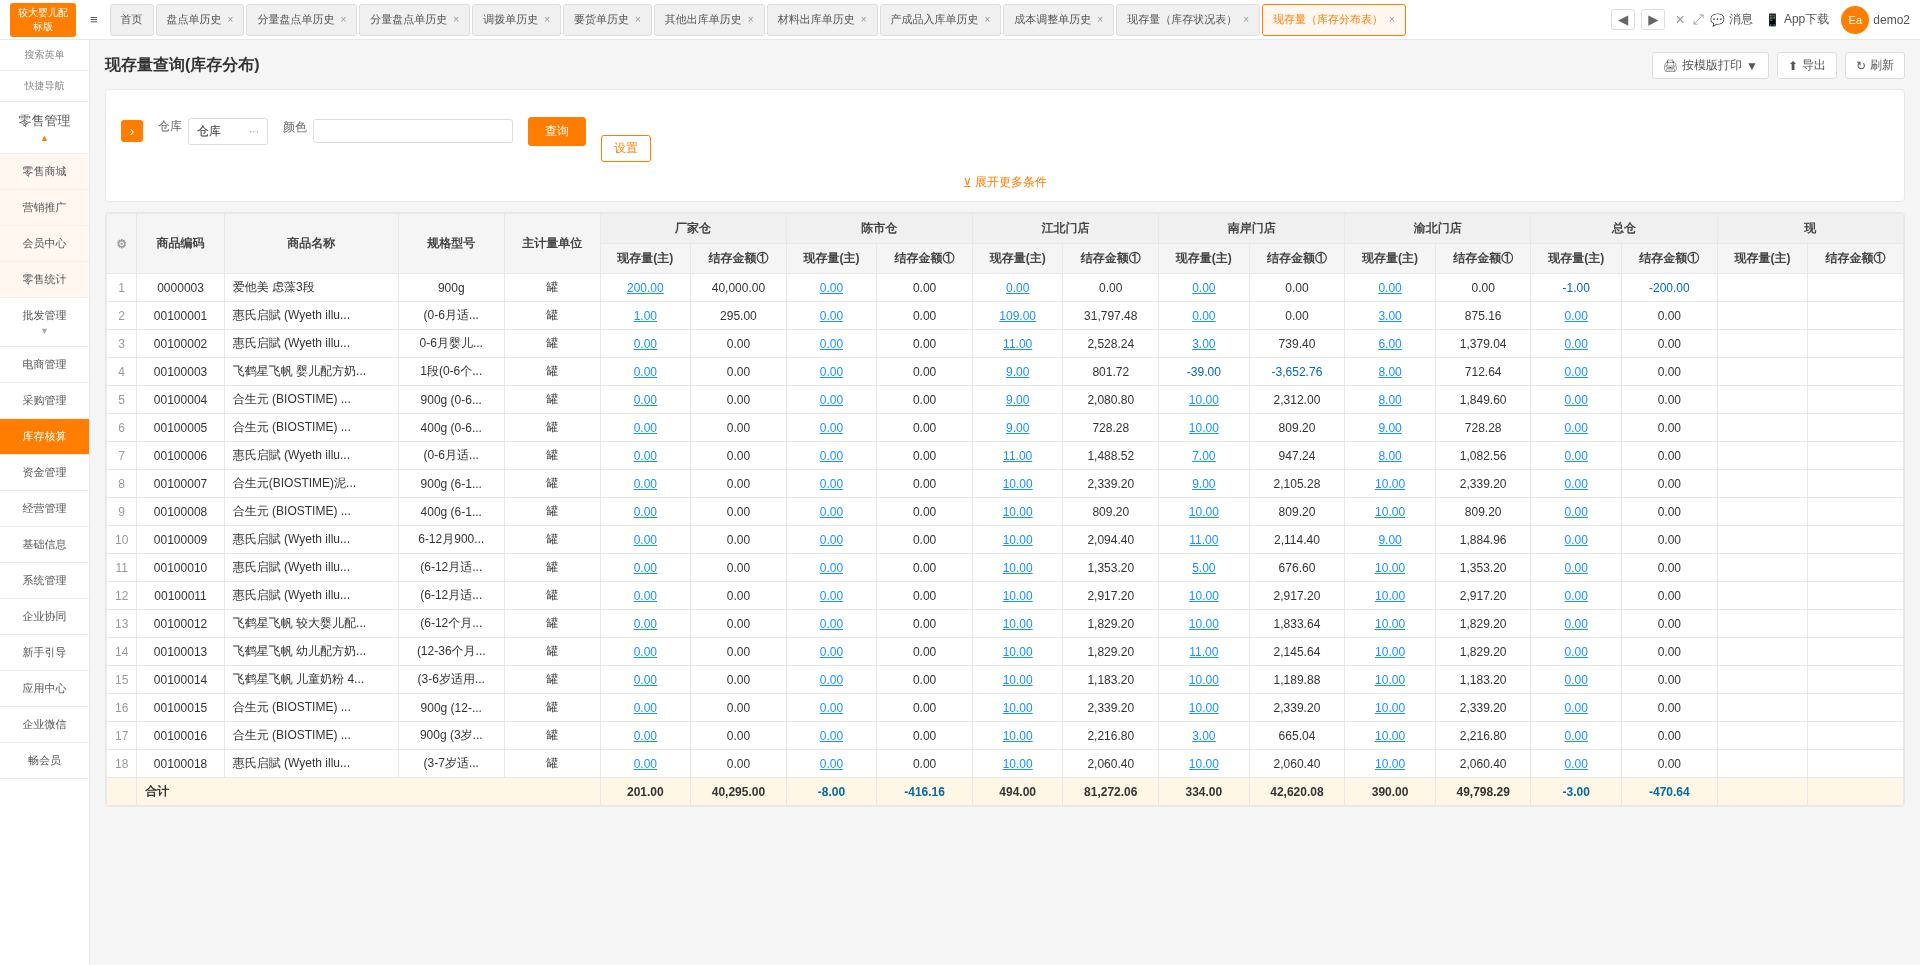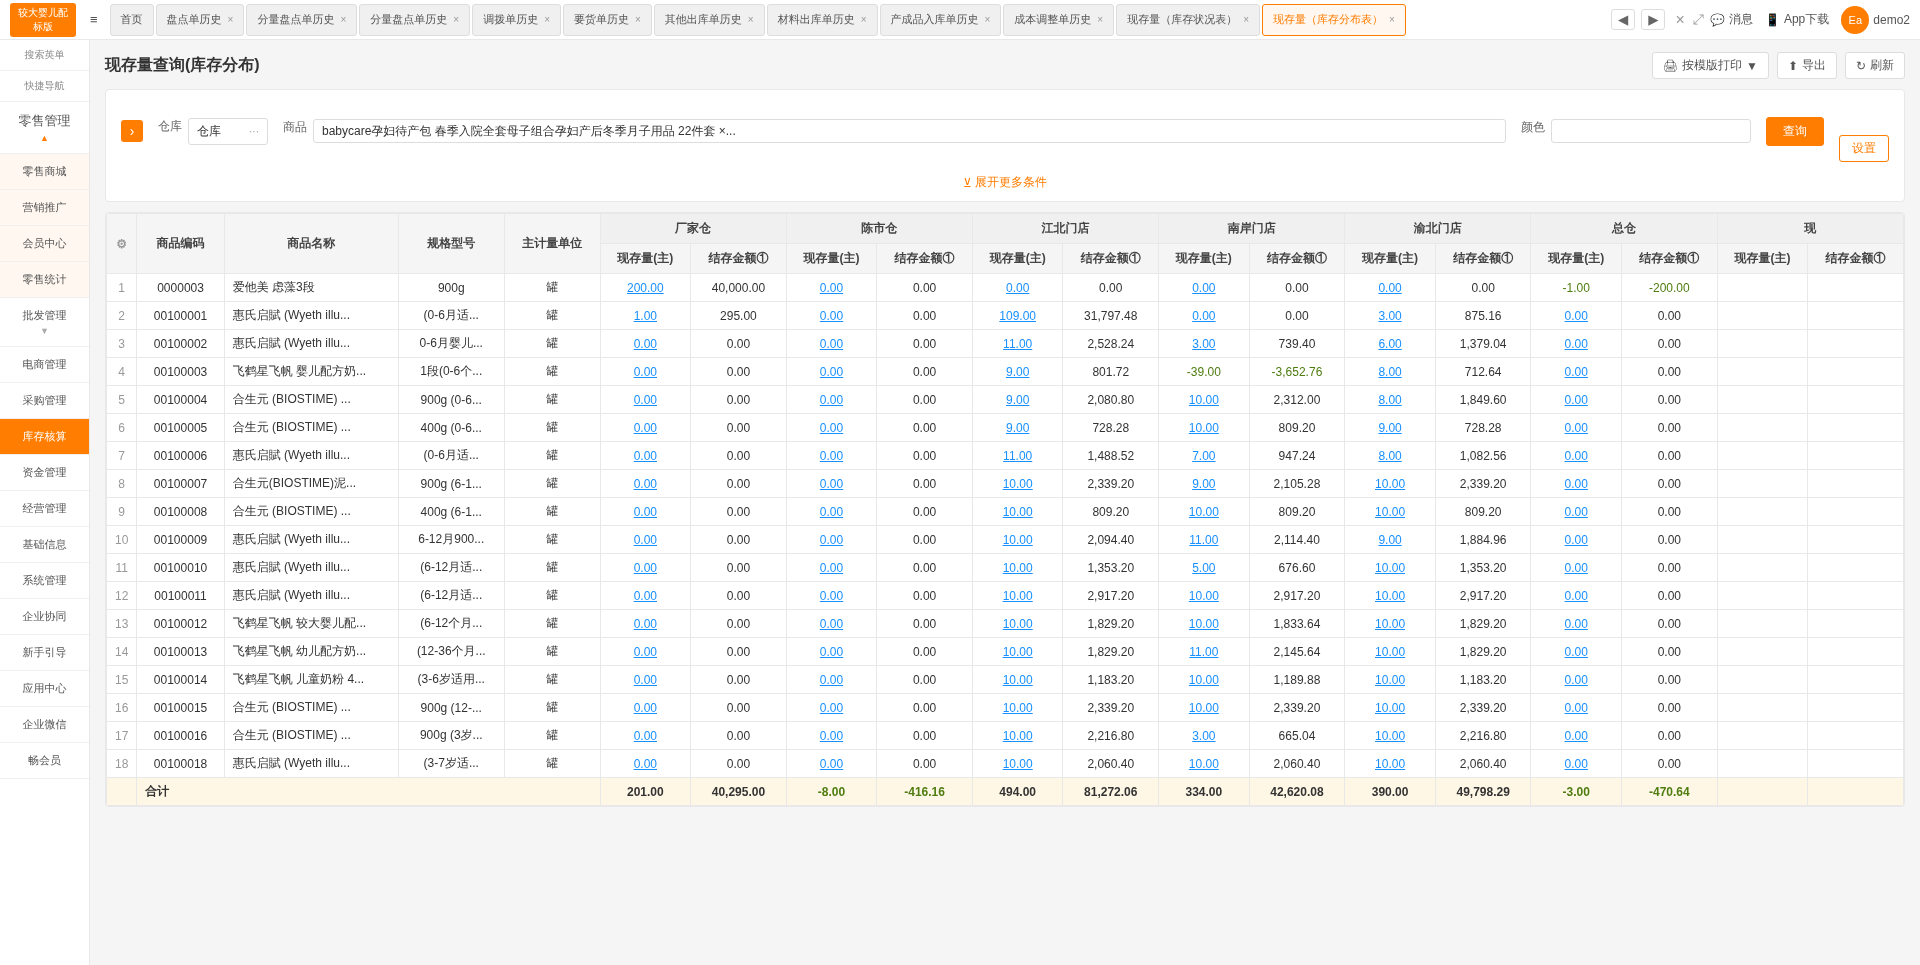--- a/index.html
+++ b/index.html
@@ -66,21 +66,21 @@
     th {
       background: #f5f5f5; border: 1px solid #e8e8e8; padding: 6px 8px;
       text-align: center; font-weight: 700; white-space: nowrap; color: #444;
     }
     td {
       border: 1px solid #e8e8e8; padding: 5px 8px;
       text-align: center; white-space: nowrap; color: #333;
     }
     .tr-summary td { background: #fff7e6; font-weight: bold; }
     .num-link { color: #1890ff; text-decoration: underline; cursor: pointer; }
-    .num-neg { color: #4d7c0f; }
+    .num-neg { color: #0369a1; }
     .num-pos { color: #333; }
     .col-index { color: #999; text-align: center; width: 30px; }
     th.group-header { background: #f0f0f0; }
 
     
     .th-gear { cursor: pointer; color: #999; }
 
     
     ::-webkit-scrollbar { width: 6px; height: 6px; }
     ::-webkit-scrollbar-track { background: #f1f1f1; }
@@ -273,24 +273,20 @@
           <div style="background:#ff7d00;color:#fff;width:22px;height:22px;display:flex;align-items:center;justify-content:center;border-radius:3px;cursor:pointer;font-size:14px;">›</div>
 
           <div class="search-field">
             <span class="search-label">仓库</span>
             <div class="warehouse-select">
               <span>仓库</span>
               <span style="color:#999;font-size:10px;margin-left:20px;">···</span>
             </div>
           </div>
 
-          <div class="search-field" style="flex:1;">
-            <span class="search-label">商品</span>
-            <input class="search-input search-input-wide" style="flex: 1 1 0%;" type="text" value="babycare孕妇待产包 春季入院全套母子组合孕妇产后冬季月子用品 22件套 ×...">
-          </div>
 
           <div class="search-field">
             <span class="search-label">颜色</span>
             <input class="search-input search-input-color" type="text" value="" style="">
           </div>
 
           <button class="btn-primary">查询</button>
           <button class="btn-setting">设置</button>
         </div>
 

